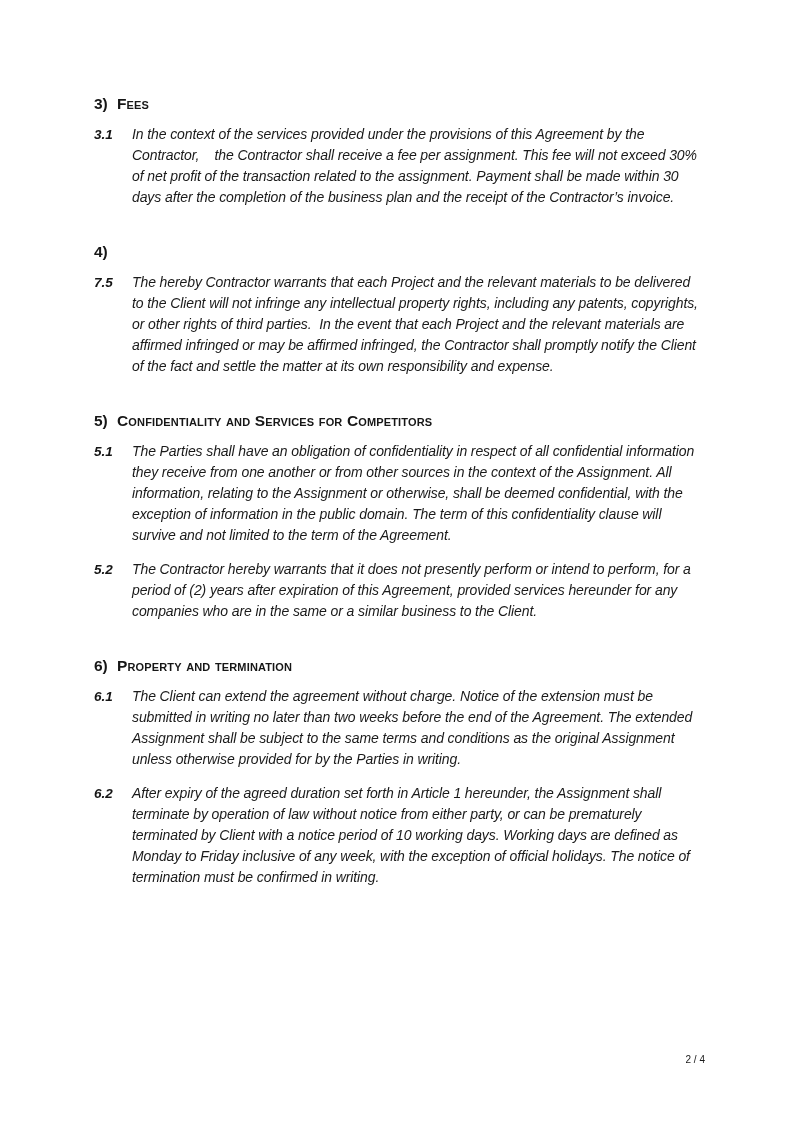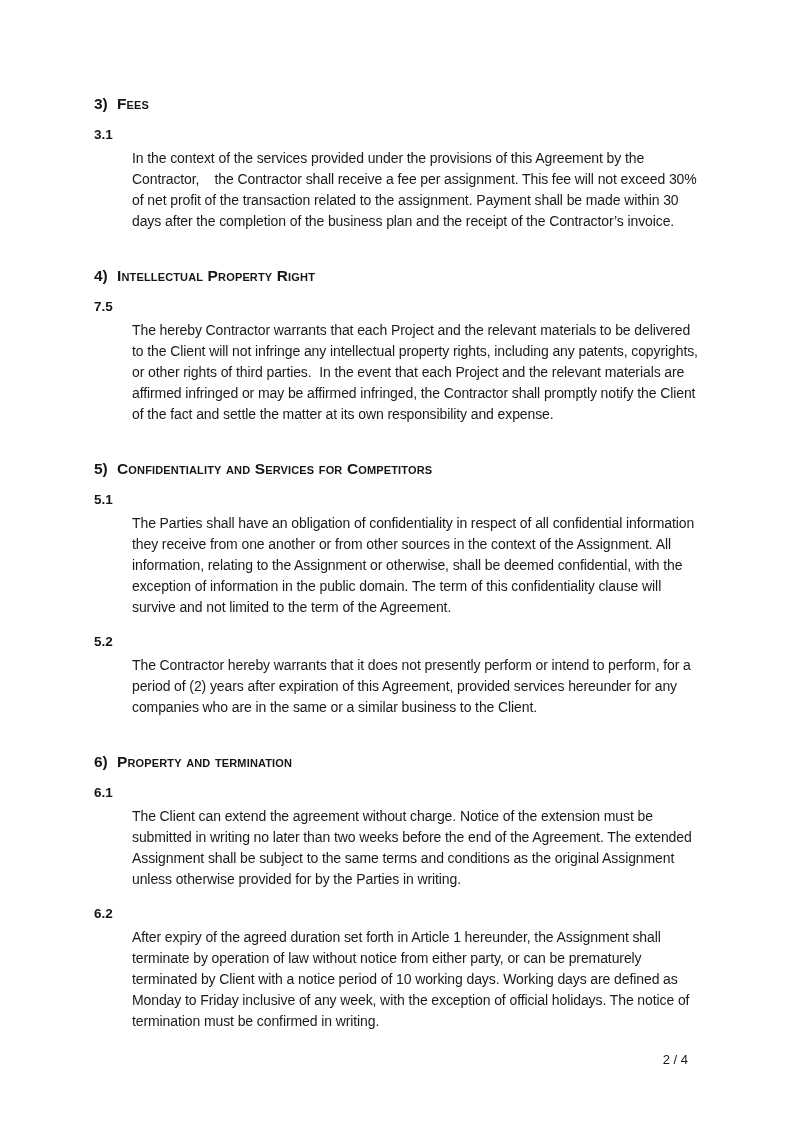--- a/index.html
+++ b/index.html
@@ -40,46 +40,46 @@
   }
   .heading .htitle {
     font-variant-caps: small-caps;
     letter-spacing: 0.15px;
     text-align: right;
   }
   .para {
     display: flex;
     align-items: flex-start;
     margin: 0 0 13px 0;
+    font-style: italic;
   }
   .para:last-child {
     margin-bottom: 0;
   }
   .para .pnum {
     width: 38px;
     flex-shrink: 0;
     font-weight: bold;
     font-size: 13.5px;
     line-height: 21px;
     color: #161616;
   }
   .para .ptext {
     width: 572px;
     font-size: 14px;
     line-height: 21px;
     letter-spacing: -0.1px;
     color: #1a1a1a;
     text-align: left;
-    margin-top: 24px;
   }
   .footer {
     position: absolute;
     top: 1053px;
-    right: 105px;
-    font-size: 13px;
+    right: 88px;
+    font-size: 10px;
     line-height: 14px;
     color: #1a1a1a;
   }
 </style>
 </head>
 <body>
 
 <div class="page">
   <div class="content">
 
@@ -90,21 +90,20 @@
       </div>
       <div class="para">
         <span class="pnum">3.1</span>
         <span class="ptext">In the context of the services provided under the provisions of this Agreement by the Contractor, &nbsp;&nbsp;&nbsp;the Contractor shall receive a fee per assignment. This fee will not exceed 30% of net profit of the transaction related to the assignment. Payment shall be made within 30 days after the completion of the business plan and the receipt of the Contractor’s invoice.</span>
       </div>
     </section>
 
     <section class="sec">
       <div class="heading">
         <span class="hnum">4)</span>
-        <span class="htitle">Intellectual Property Right</span>
       </div>
       <div class="para">
         <span class="pnum">7.5</span>
         <span class="ptext">The hereby Contractor warrants that each Project and the relevant materials to be delivered to the Client will not infringe any intellectual property rights, including any patents, copyrights, or other rights of third parties. &nbsp;In the event that each Project and the relevant materials are affirmed infringed or may be affirmed infringed, the Contractor shall promptly notify the Client of the fact and settle the matter at its own responsibility and expense.</span>
       </div>
     </section>
 
     <section class="sec">
       <div class="heading">
         <span class="hnum">5)</span>

